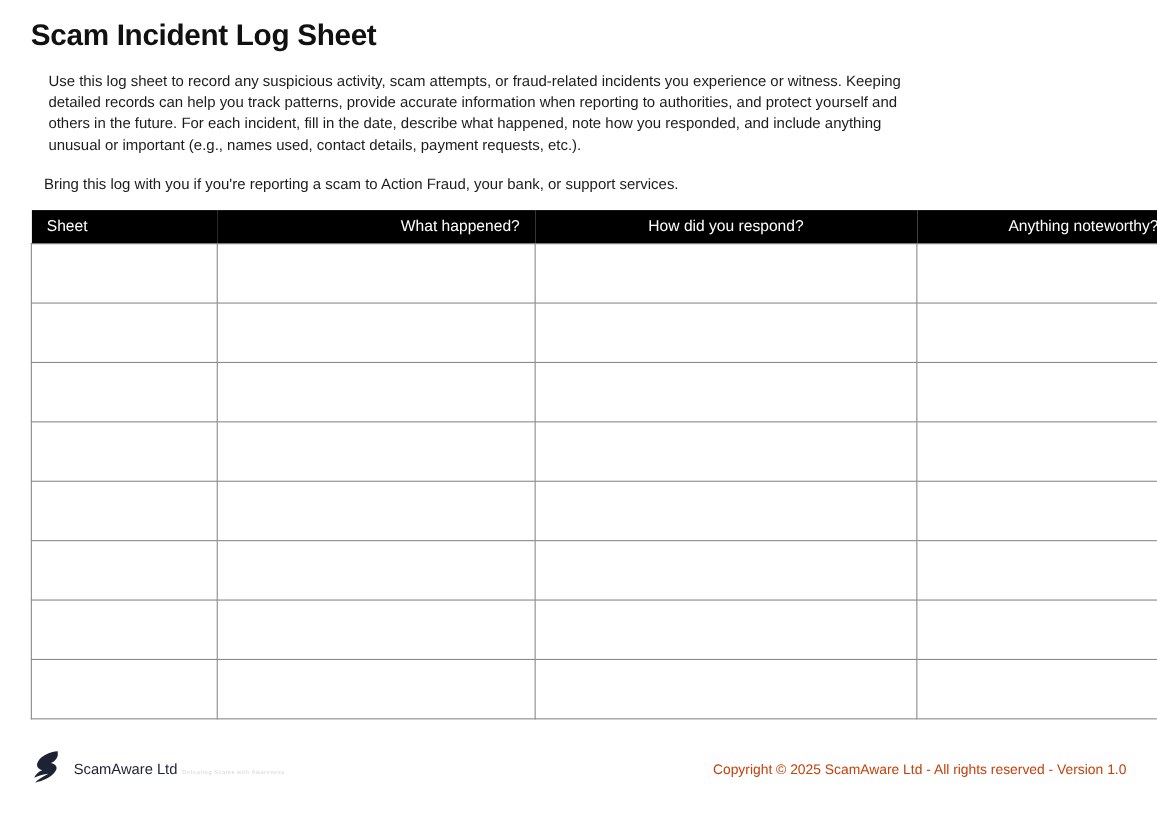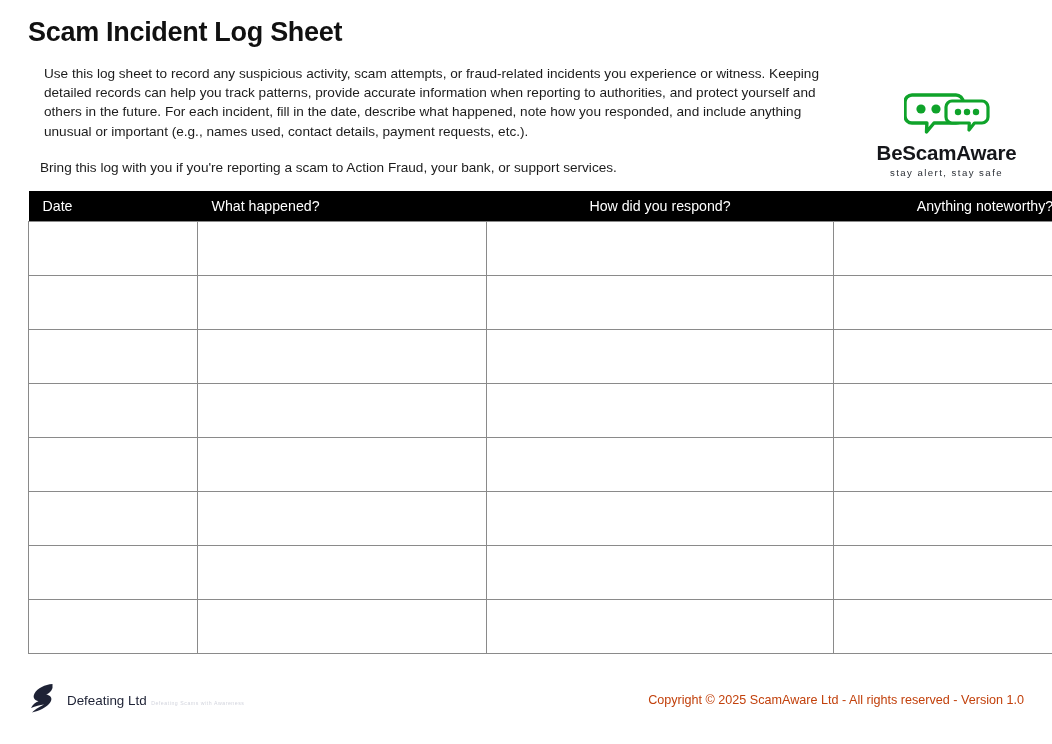--- a/index.html
+++ b/index.html
@@ -108,21 +108,21 @@
     height: 30px;
     padding: 0 14px;
     border: none;
     vertical-align: middle;
   }
   table.log-table th.col-date {
     text-align: left;
     width: 141px;
   }
   table.log-table th.col-what {
-    text-align: left;
+    text-align: right;
     width: 261px;
   }
   table.log-table th.col-respond {
     text-align: center;
     width: 319px;
   }
   table.log-table th.col-note {
     text-align: center;
     width: 275px;
   }
@@ -188,45 +188,28 @@
   <div class="header">
 
     <div class="header-left">
       <h1 class="page-title">Scam Incident Log Sheet</h1>
 
       <p class="intro">Use this log sheet to record any suspicious activity, scam attempts, or fraud-related incidents you experience or witness. Keeping detailed records can help you track patterns, provide accurate information when reporting to authorities, and protect yourself and others in the future. For each incident, fill in the date, describe what happened, note how you responded, and include anything unusual or important (e.g., names used, contact details, payment requests, etc.).</p>
 
       <p class="bring-line">Bring this log with you if you're reporting a scam to Action Fraud, your bank, or support services.</p>
     </div>
 
-    <div class="brand">
-      <span class="brand-mark">
-        <svg width="86" height="44" viewBox="0 0 86 44" xmlns="http://www.w3.org/2000/svg">
-
-          <path d="M8 3 H52 a7 7 0 0 1 7 7 V24 a7 7 0 0 1 -7 7 H30 l-7.5 9 0.4 -9 H8 a7 7 0 0 1 -7 -7 V10 a7 7 0 0 1 7 -7 Z" fill="#ffffff" stroke="#0fa32a" stroke-width="3.4" stroke-linejoin="round"></path>
-          <circle cx="17" cy="17" r="4.6" fill="#0fa32a"></circle>
-          <circle cx="32" cy="17" r="4.6" fill="#0fa32a"></circle>
-
-          <path d="M48 9 H78 a6 6 0 0 1 6 6 V25 a6 6 0 0 1 -6 6 H70.5 l-5.5 7 0.3 -7 H48 a6 6 0 0 1 -6 -6 V15 a6 6 0 0 1 6 -6 Z" fill="#ffffff" stroke="#0fa32a" stroke-width="3.2" stroke-linejoin="round"></path>
-          <circle cx="54" cy="20" r="3.2" fill="#0fa32a"></circle>
-          <circle cx="63" cy="20" r="3.2" fill="#0fa32a"></circle>
-          <circle cx="72" cy="20" r="3.2" fill="#0fa32a"></circle>
-        </svg>
-      </span>
-      <p class="brand-name">BeScamAware</p>
-      <p class="brand-tagline">stay alert, stay safe</p>
-    </div>
 
   </div>
 
   <div class="log-table-wrap">
     <table class="log-table">
       <thead>
         <tr>
-          <th class="col-date">Date</th>
+          <th class="col-date">Sheet</th>
           <th class="col-what">What happened?</th>
           <th class="col-respond">How did you respond?</th>
           <th class="col-note">Anything noteworthy?</th>
         </tr>
       </thead>
       <tbody id="log-table-body">
           <tr>
             <td></td>
             <td></td>
             <td></td>
@@ -280,21 +263,21 @@
 
   <div class="footer">
 
     <div class="footer-brand">
       <span class="footer-mark">
         <svg width="30" height="32" viewBox="0 0 30 32" xmlns="http://www.w3.org/2000/svg">
           <path d="M24.5 2 C17 2.5 9.5 6 6.5 11.5 C4.3 15.6 6.6 18.4 10.5 19.2 C7.5 20.2 4.5 22.6 3 26 C7.5 24 12 22.9 16 22.4 C10 25.5 6 28 4 30.5 C11 29 19 25.5 22.5 20 C25 16 22.2 13.3 18.2 12.6 C21.2 11.6 23.5 9.2 24.5 6 Z" fill="#1e2235"></path>
         </svg>
       </span>
       <span class="footer-brand-text">
-        <span class="footer-brand-name">Defeating Ltd</span>
+        <span class="footer-brand-name">ScamAware Ltd</span>
         <span class="footer-brand-sub">Defeating Scams with Awareness</span>
       </span>
     </div>
 
     <div class="footer-copyright">Copyright © 2025 ScamAware Ltd - All rights reserved - Version 1.0</div>
   </div>
 
 </div>
 
 </body></html>

